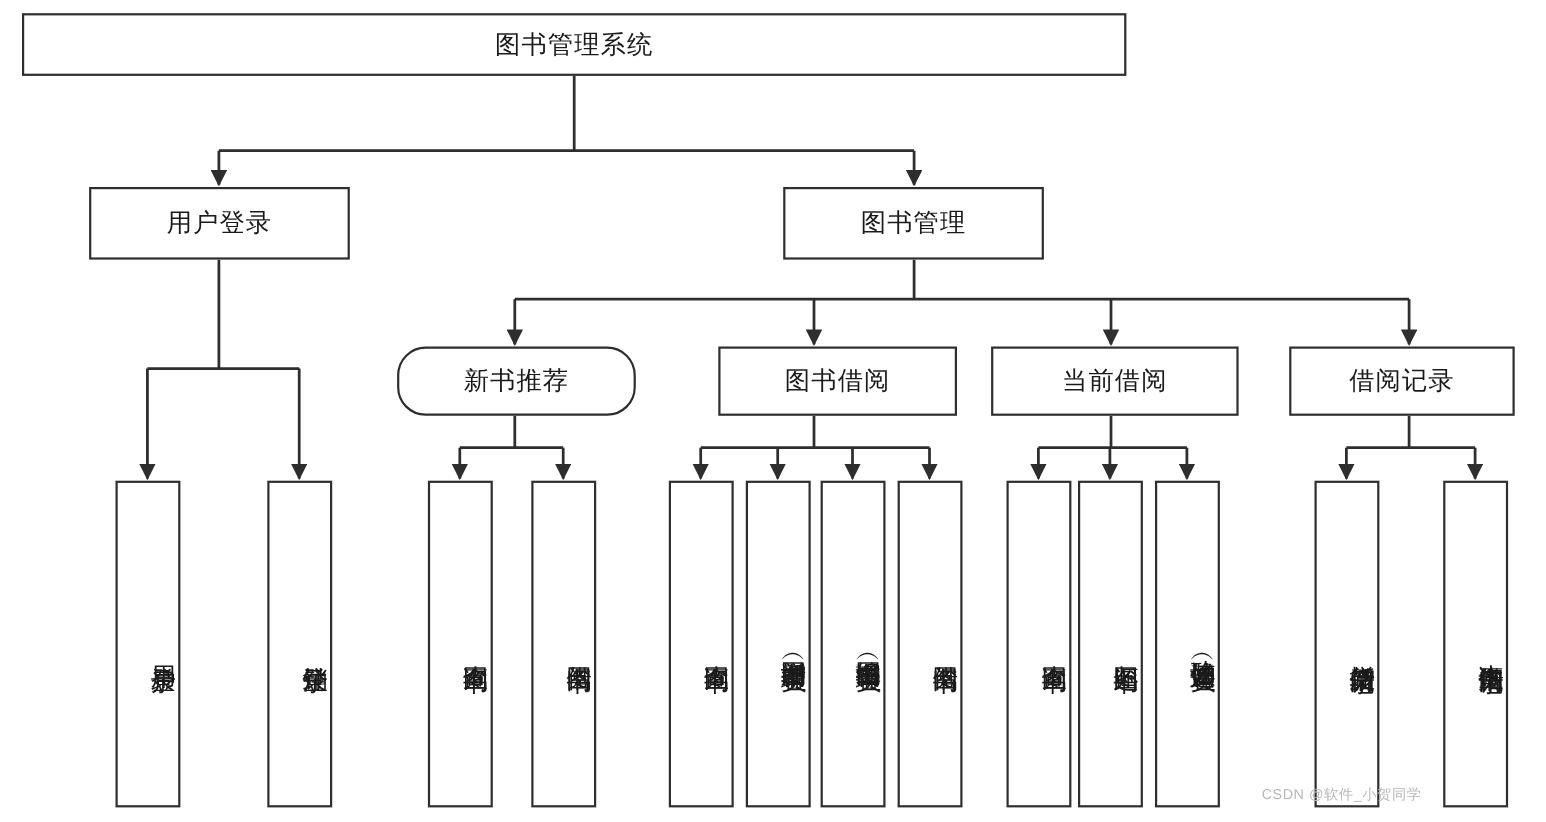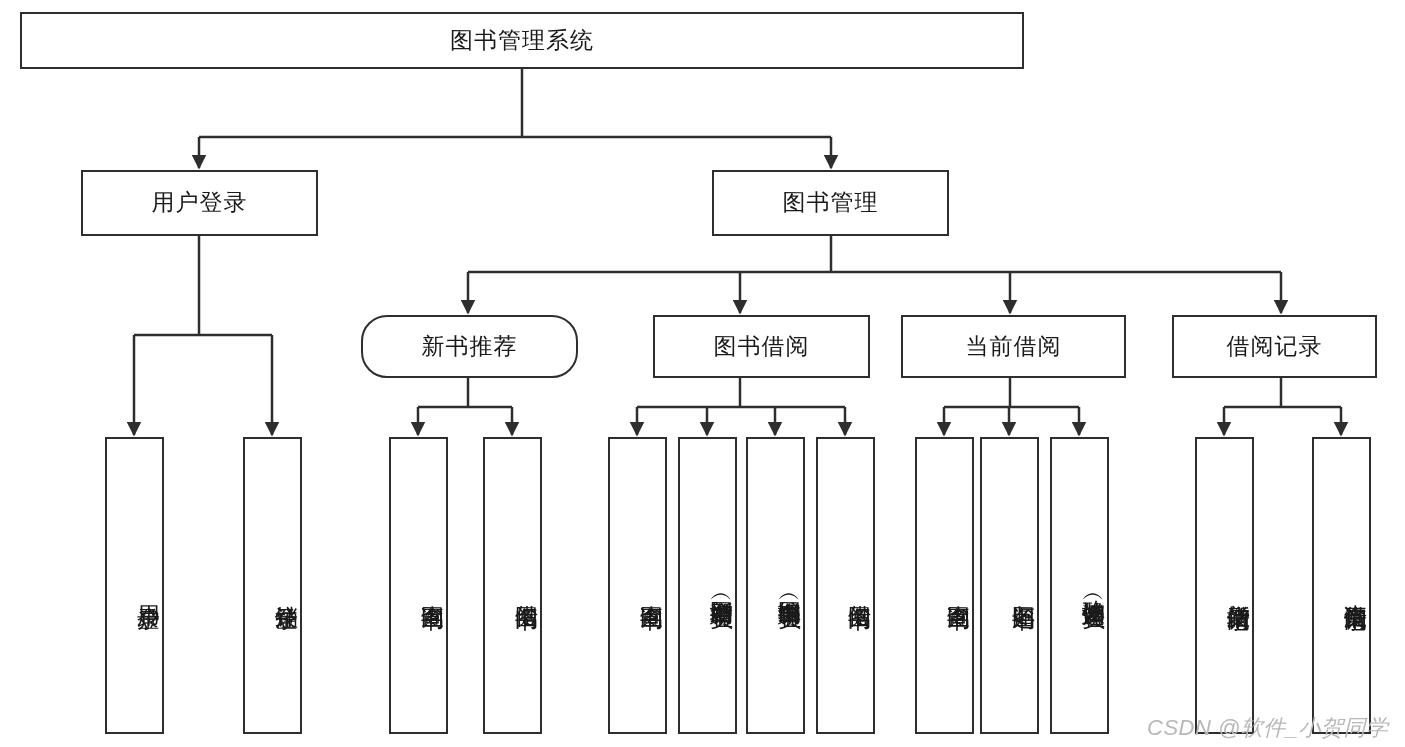--- a/index.html
+++ b/index.html
@@ -50,25 +50,24 @@
     line-height: 1.15;
     overflow: hidden;
   }
   .node-v.tall {
     padding-top: 2px;
   }
   .watermark {
     position: absolute;
     left: 1147px;
     top: 713px;
-    font-size: 22px;
+    font-size: 13px;
     color: #b8b8b8;
     white-space: nowrap;
     letter-spacing: 0.5px;
-    font-style: italic;
   }
 </style>
 </head>
 <body>
 
 <div id="canvas">
 
   <svg id="edges" viewBox="0 0 1405 747" xmlns="http://www.w3.org/2000/svg">
     <defs>
       <marker id="arw" viewBox="0 0 10 10" refX="9" refY="5" markerWidth="6" markerHeight="6" orient="auto-start-reverse">

